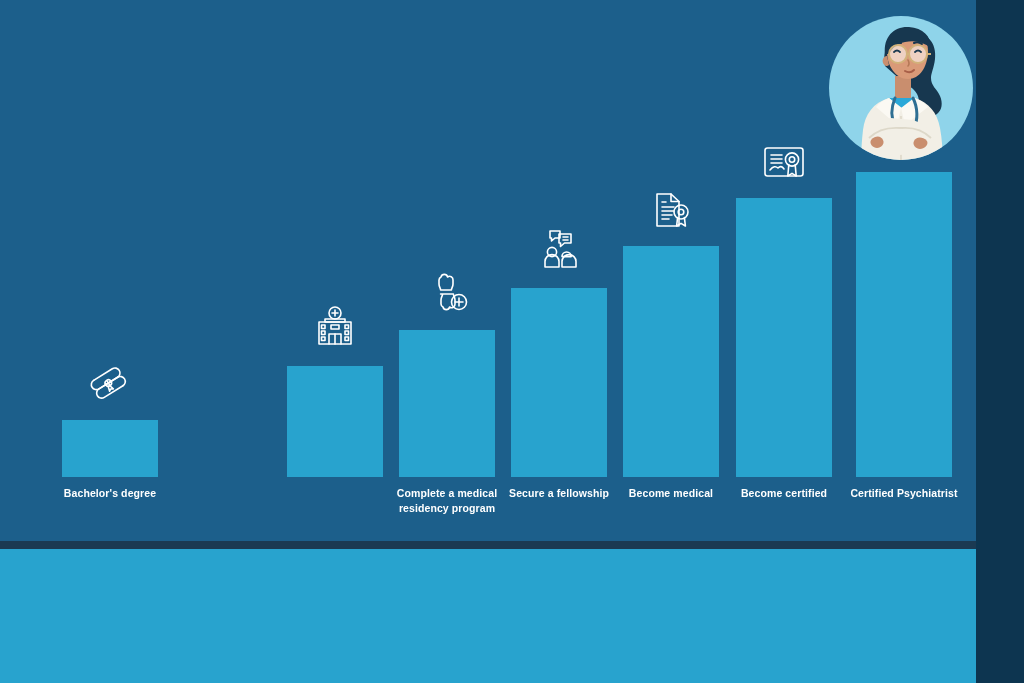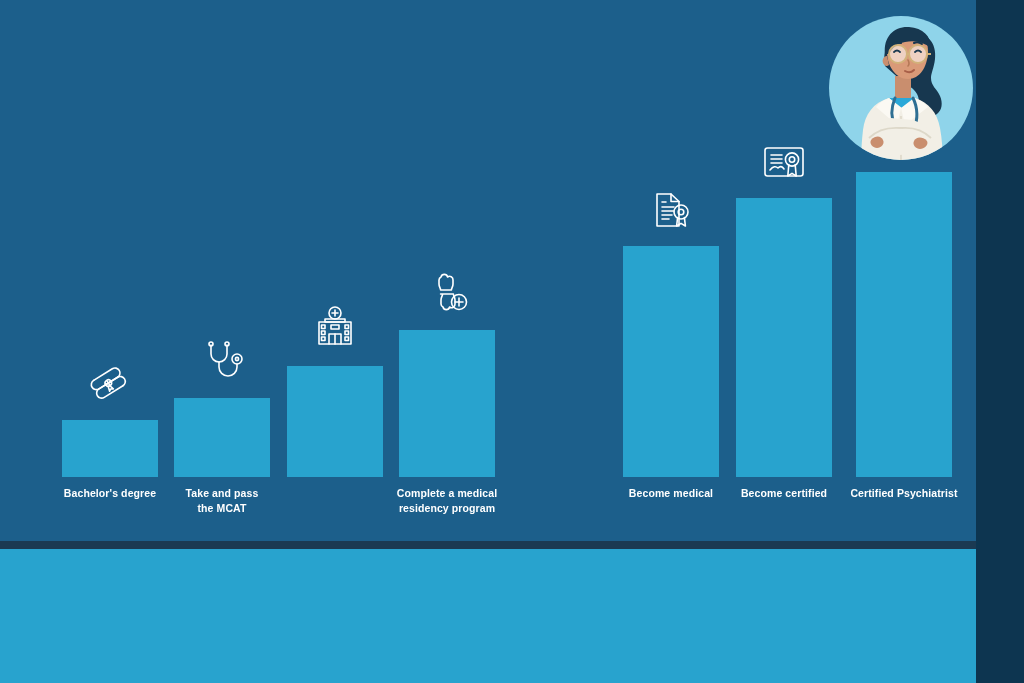--- a/index.html
+++ b/index.html
@@ -96,35 +96,20 @@
             <path d="M26 26 v4 M24 28 h4"></path>
             <circle cx="26" cy="28" r="3.2"></circle>
             <path d="M24.2 30.6 l-1.4 5 2.2-1.3 2.2 1.3-1.4-5"></path>
           </g>
         </svg>
       </div>
       <div class="bar" style="height:57px;"></div>
       <div class="bar-label">Bachelor's degree</div>
     </div>
 
-    <div class="bar-group" style="left:174px;">
-      <div class="bar-icon" style="top:-66px;">
-        <svg viewBox="0 0 56 56" fill="none" stroke="#ffffff" stroke-width="1.6" stroke-linecap="round" stroke-linejoin="round">
-          <path d="M17 13 v9 a8 8 0 0 0 16 0 v-9"></path>
-          <circle cx="17" cy="12" r="2"></circle>
-          <circle cx="33" cy="12" r="2"></circle>
-          <path d="M25 30 v5 a9 9 0 0 0 18 0 v-3"></path>
-          <circle cx="43" cy="27" r="5"></circle>
-          <circle cx="43" cy="27" r="1.6"></circle>
-        </svg>
-      </div>
-      <div class="bar" style="height:79px;"></div>
-      <div class="bar-label">Take and pass
-the MCAT</div>
-    </div>
 
     <div class="bar-group" style="left:287px;">
       <div class="bar-icon" style="top:-66px;">
         <svg viewBox="0 0 56 56" fill="none" stroke="#ffffff" stroke-width="1.6" stroke-linecap="round" stroke-linejoin="round">
           <circle cx="28" cy="13" r="6"></circle>
           <path d="M28 10 v6 M25 13 h6"></path>
           <path d="M12 22 h32 v22 h-32 z"></path>
           <path d="M18 19 h20 v3 h-20 z"></path>
           <path d="M22 44 v-10 h12 v10"></path>
           <path d="M28 34 v10"></path>
@@ -147,20 +132,35 @@
           <path d="M21.6 30 h12.8 c0 2 1.6 3 1.6 6 v4 a3.4 3.4 0 0 1-5.4 3 a3.4 3.4 0 0 1-6.6 0 a3.4 3.4 0 0 1-2-3 v-4 c0-3 1.6-4 1.6-6z"></path>
           <circle cx="40" cy="38" r="7.5"></circle>
           <path d="M40 34 v8 M36 38 h8"></path>
         </svg>
       </div>
       <div class="bar" style="height:147px;"></div>
       <div class="bar-label">Complete a medical
 residency program</div>
     </div>
 
+    <div class="bar-group" style="left:511px;">
+      <div class="bar-icon" style="top:-66px;">
+        <svg viewBox="0 0 56 56" fill="none" stroke="#ffffff" stroke-width="1.6" stroke-linecap="round" stroke-linejoin="round">
+          <path d="M19 9 h10 v7 h-5 l-3.5 3 v-3 h-1.5 z"></path>
+          <path d="M28 12 h12 v9 h-6.5 l-4 3.5 v-3.5 h-1.5 z"></path>
+          <path d="M32 15 h5 M32 18 h5"></path>
+          <circle cx="21" cy="30" r="4.6"></circle>
+          <path d="M14 45 v-5.4 a7 7 0 0 1 14 0 V45 z"></path>
+          <path d="M31 34.6 a4.6 4.6 0 0 1 9.2 0 z"></path>
+          <path d="M31 45 v-5.4 a7 7 0 0 1 14 0 V45 z"></path>
+        </svg>
+      </div>
+      <div class="bar" style="height:189px;"></div>
+      <div class="bar-label">Secure a fellowship</div>
+    </div>
 
     <div class="bar-group" style="left:623px;">
       <div class="bar-icon" style="top:-66px;">
         <svg viewBox="0 0 56 56" fill="none" stroke="#ffffff" stroke-width="1.6" stroke-linecap="round" stroke-linejoin="round">
           <path d="M14 14 h14 l8 7.5 V46 H14 z"></path>
           <path d="M28 14 v7.5 h8"></path>
           <path d="M19 22 h4 M19 27 h12 M19 31 h12 M19 35 h10 M19 39 h7"></path>
           <circle cx="38" cy="32" r="7"></circle>
           <circle cx="38" cy="32" r="2.8"></circle>
           <path d="M34.6 37.6 L33.6 46 l4.4-2.6 4.4 2.6-1-8.4"></path>

